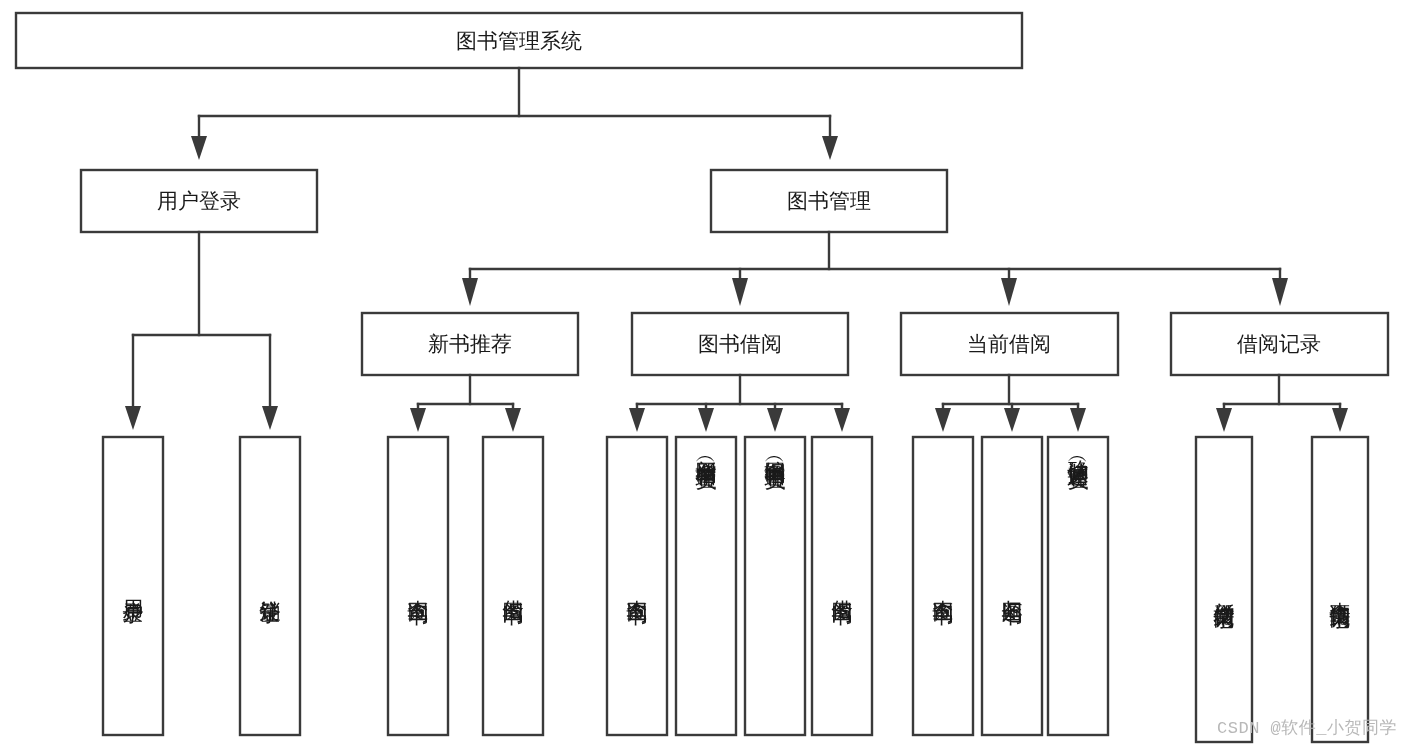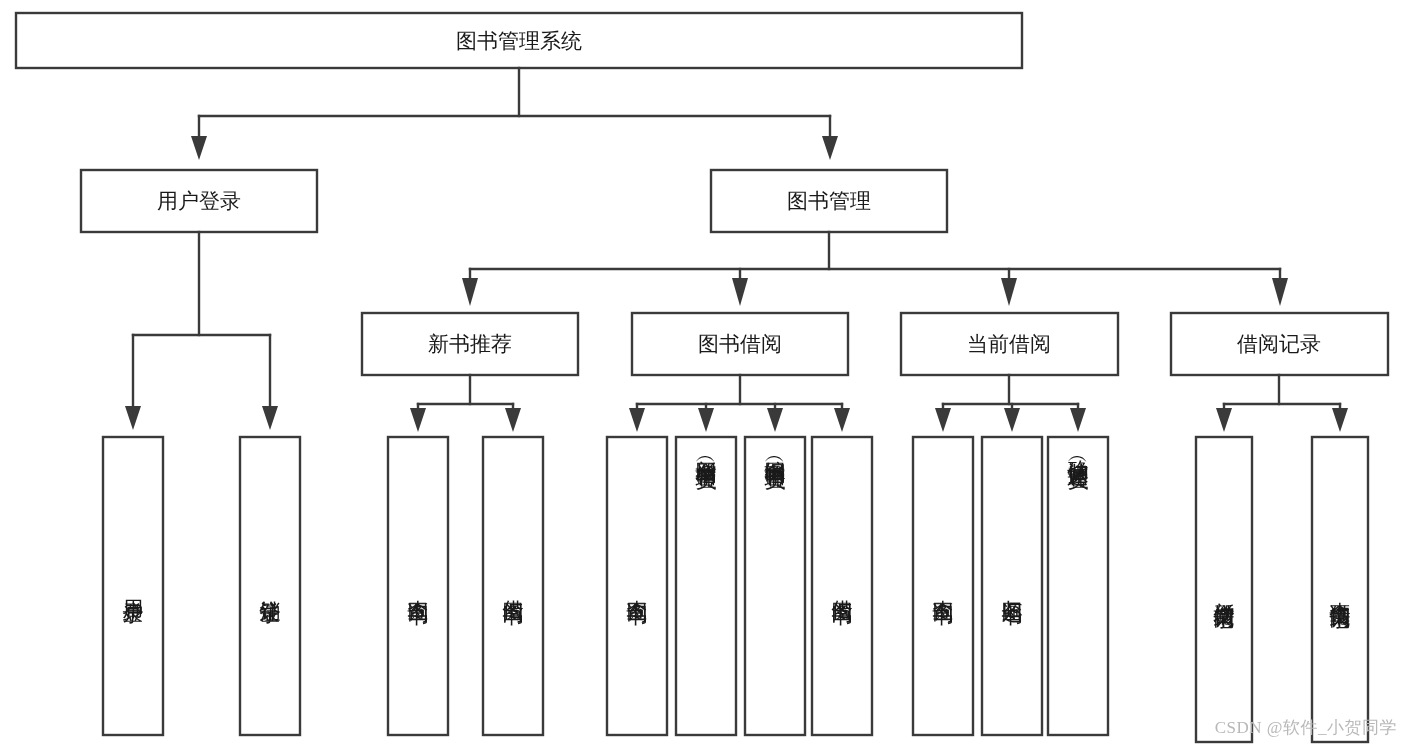--- a/index.html
+++ b/index.html
@@ -63,21 +63,21 @@
     font-size: 21px;
     line-height: 1.05;
     color: #1a1a1a;
     letter-spacing: 1.5px;
     white-space: nowrap;
   }
   #watermark {
     position: absolute;
     right: 8px;
     bottom: 8px;
-    font-family: Liberation Serif, serif;
+    font-family: Liberation Mono, monospace;
     font-size: 17px;
     color: #b8b8b8;
     letter-spacing: 0.5px;
     white-space: nowrap;
   }
 </style>
 </head>
 <body>
 
 <div id="diagram-root">

